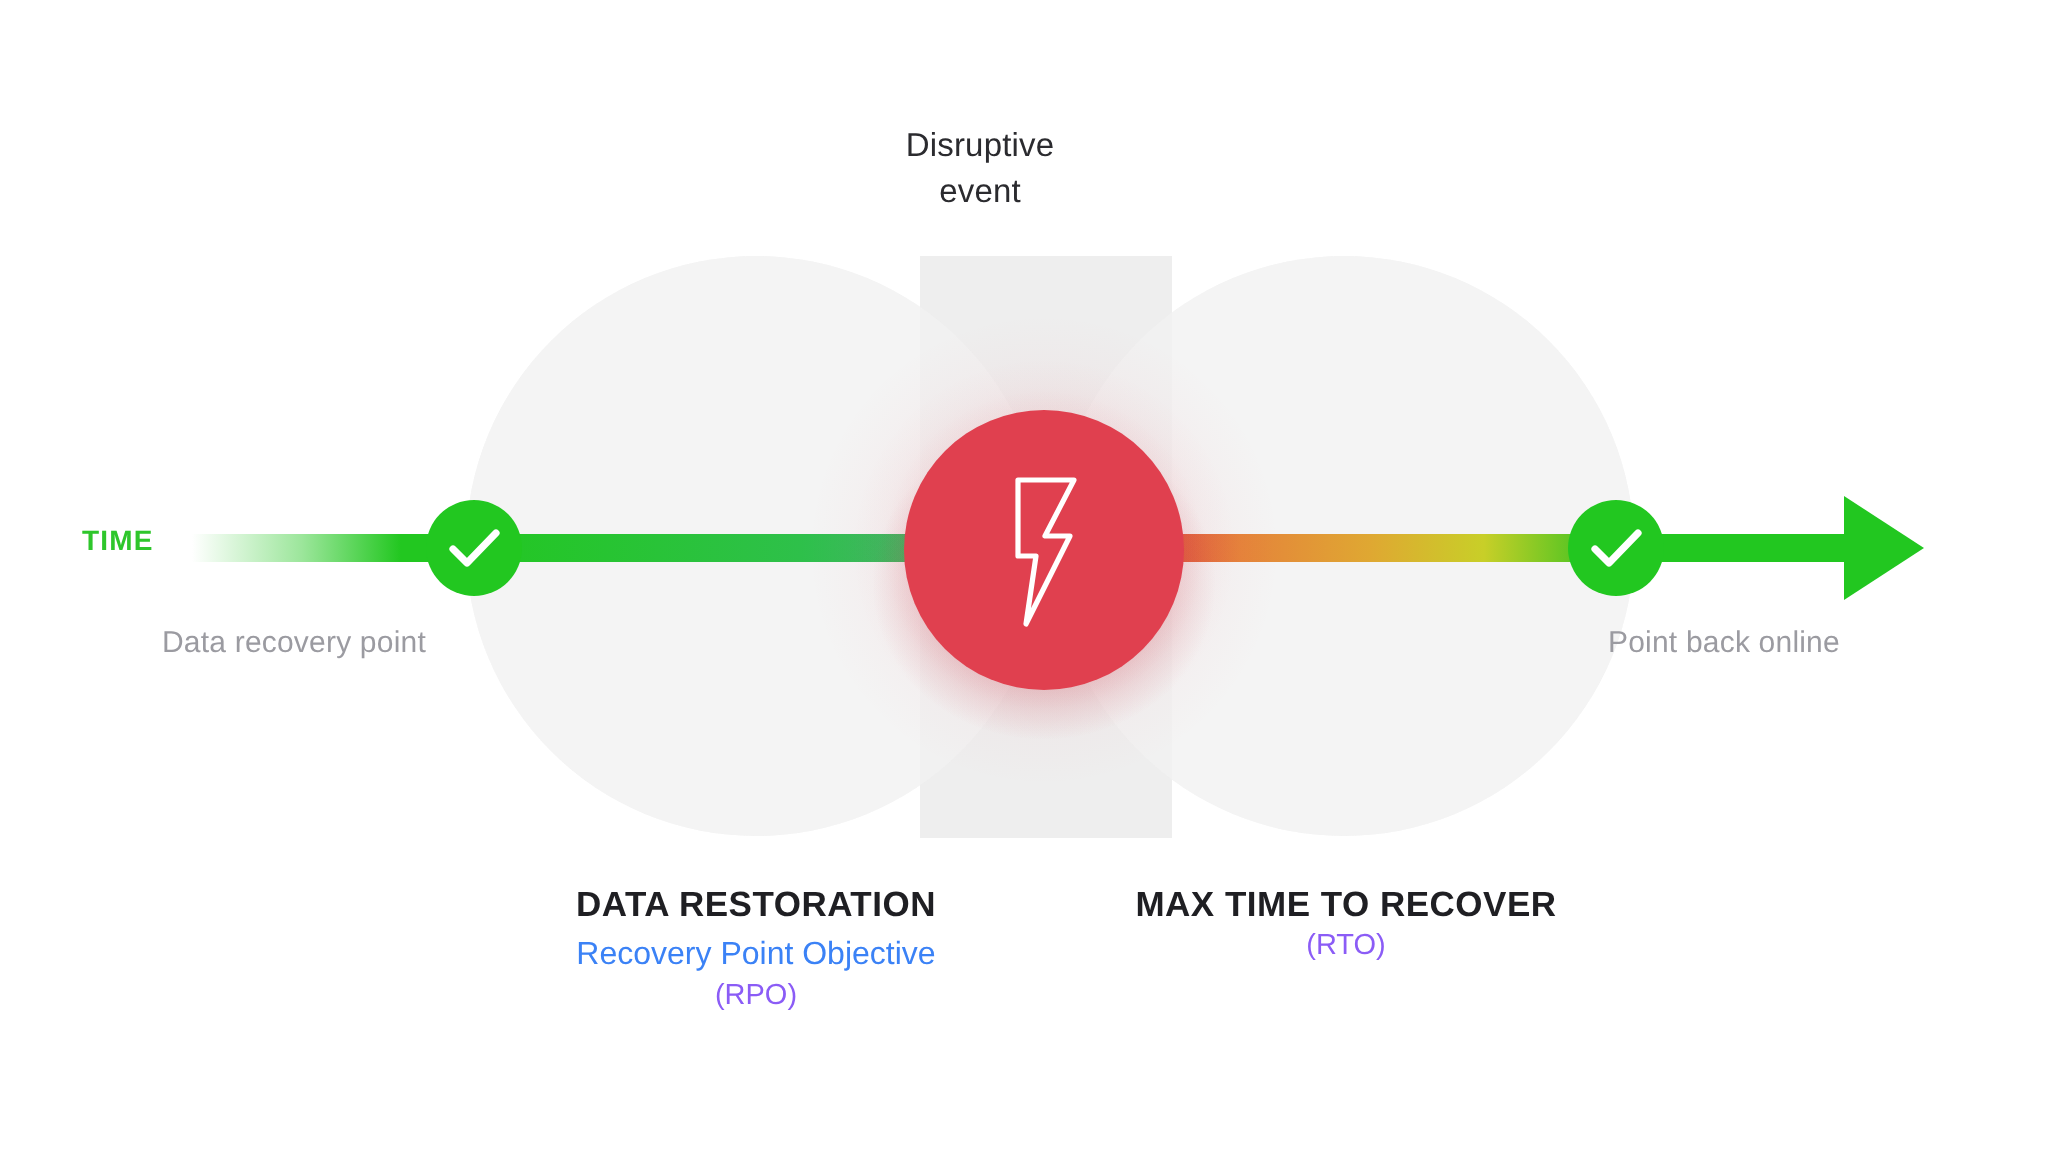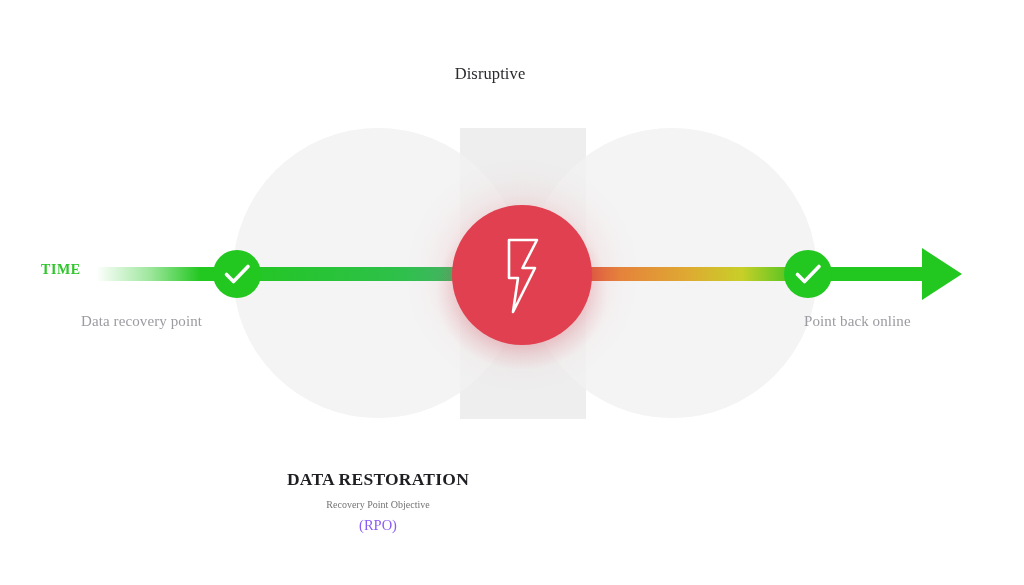--- a/index.html
+++ b/index.html
@@ -11,21 +11,20 @@
   body {
     font-family: "Liberation Sans", sans-serif;
     -webkit-font-smoothing: antialiased;
   }
   #stage {
     position: relative;
     width: 980px;
     height: 585px;
     background: #ffffff;
     overflow: hidden;
-    font-family: Liberation Serif, serif;
   }
   #bg-svg, #fg-svg {
     position: absolute;
     left: 0;
     top: 0;
     width: 1024px;
     height: 585px;
   }
   #bg-svg { z-index: 1; }
   #fg-svg { z-index: 3; pointer-events: none; }
@@ -70,32 +69,32 @@
   #caption-right { left: 804px; }
 
   
   .phase-block {
     position: absolute;
     z-index: 5;
     top: 441px;
     width: 380px;
     text-align: center;
   }
-  #phase-rpo { left: 188px; margin-top: 27px; }
+  #phase-rpo { left: 188px; }
   #phase-rto { left: 483px; }
   .phase-title {
     font-size: 17.5px;
     font-weight: bold;
     color: #1f1f23;
     letter-spacing: 0.25px;
     line-height: 22px;
   }
   .phase-sub {
-    font-size: 10px;
-    color: #737373;
+    font-size: 16px;
+    color: #3b82f6;
     line-height: 21px;
     margin-top: 4px;
   }
   .phase-abbr {
     font-size: 14.5px;
     color: #8b5cf6;
     line-height: 21px;
   }
 </style>
 </head>
@@ -179,30 +178,33 @@
     </g>
 
     <g>
       <circle cx="522" cy="275" r="70" fill="#e0404f"></circle>
       <path d="M509 240 L537 240 L522.5 268 L535 268 L513 312 L518 278 L509 278 Z" fill="none" stroke="#ffffff" stroke-width="2.6" stroke-linejoin="round" stroke-linecap="round"></path>
     </g>
   </svg>
 
   <div class="txt" id="disruptive-event">
     <span>Disruptive</span>
+    <span class="l2">event</span>
   </div>
 
   <div class="txt" id="time-label">TIME</div>
 
   <div class="txt endpoint-caption" id="caption-left">Data recovery point</div>
 
   <div class="txt endpoint-caption" id="caption-right">Point back online</div>
 
   <div class="phase-block" id="phase-rpo">
     <div class="phase-title">DATA RESTORATION</div>
     <div class="phase-sub">Recovery Point Objective</div>
     <div class="phase-abbr">(RPO)</div>
   </div>
 
   <div class="phase-block" id="phase-rto">
+    <div class="phase-title">MAX TIME TO RECOVER</div>
+    <div class="phase-abbr">(RTO)</div>
   </div>
 
 </div>
 
 </body></html>

